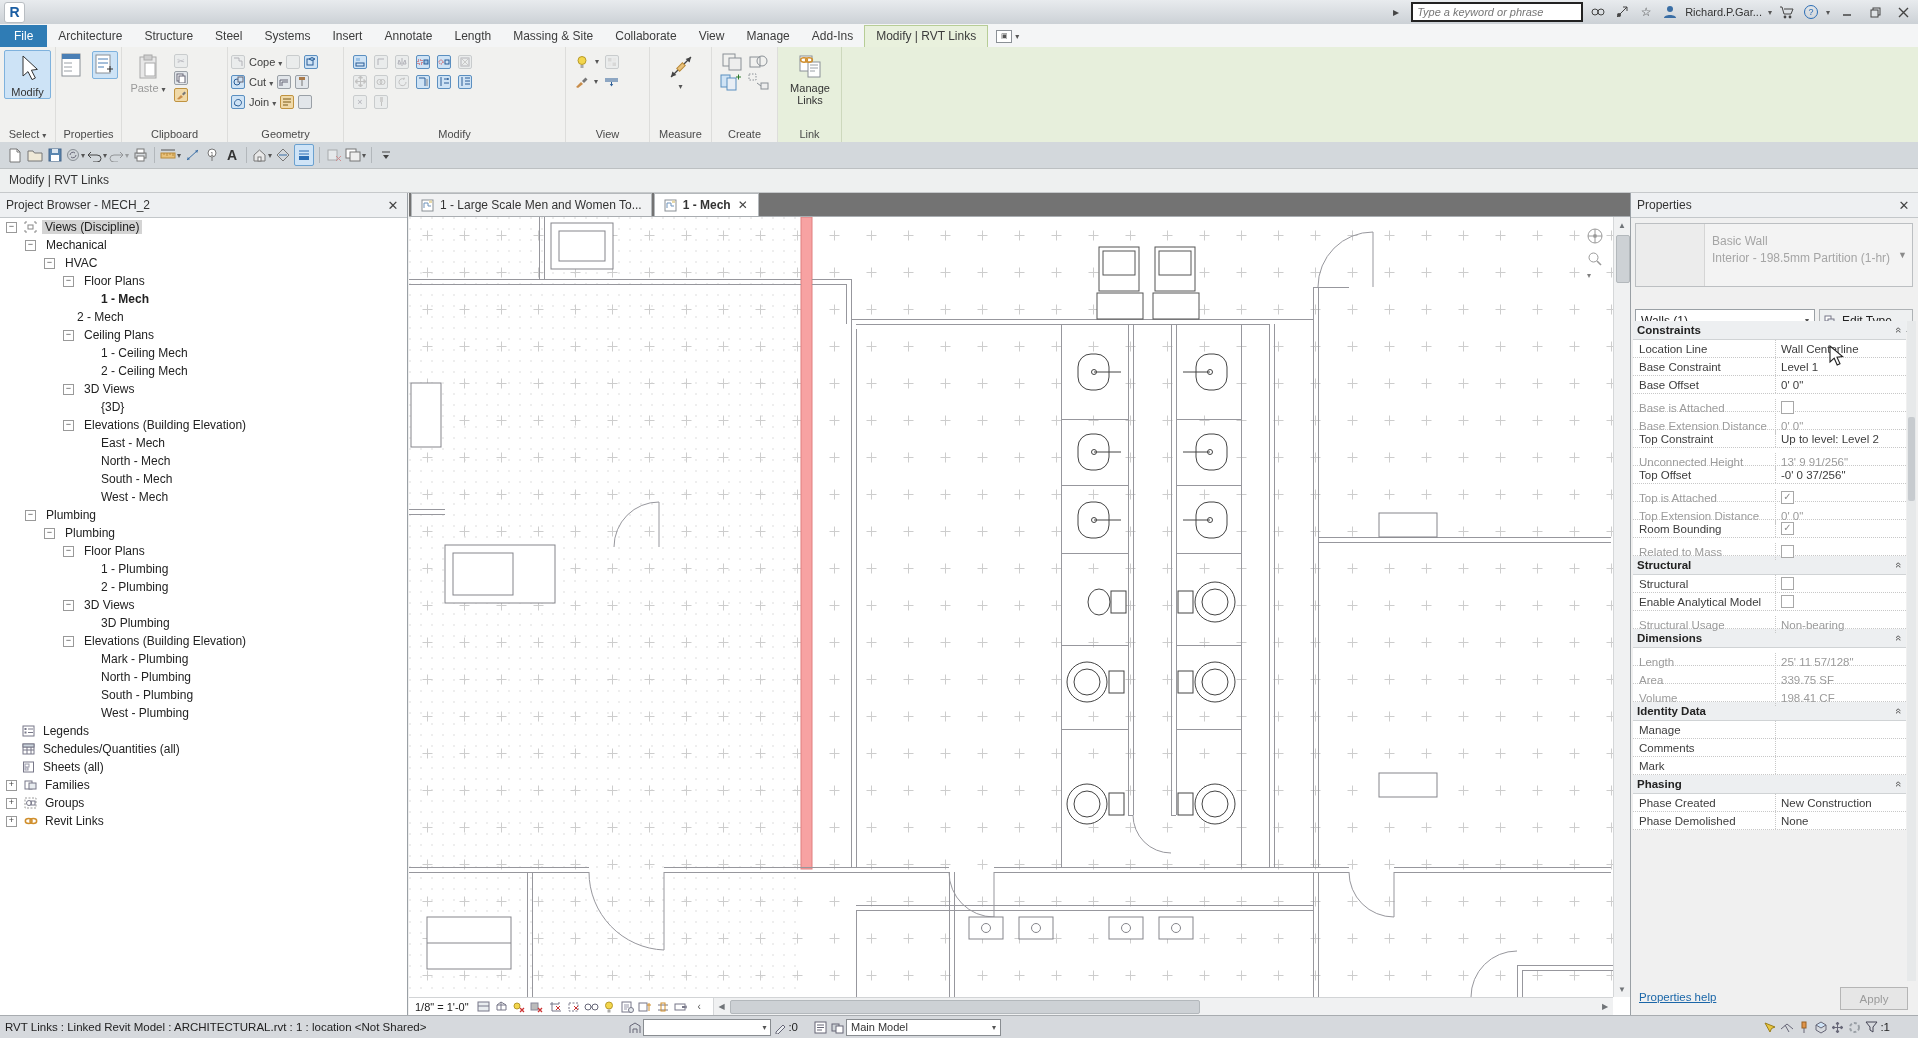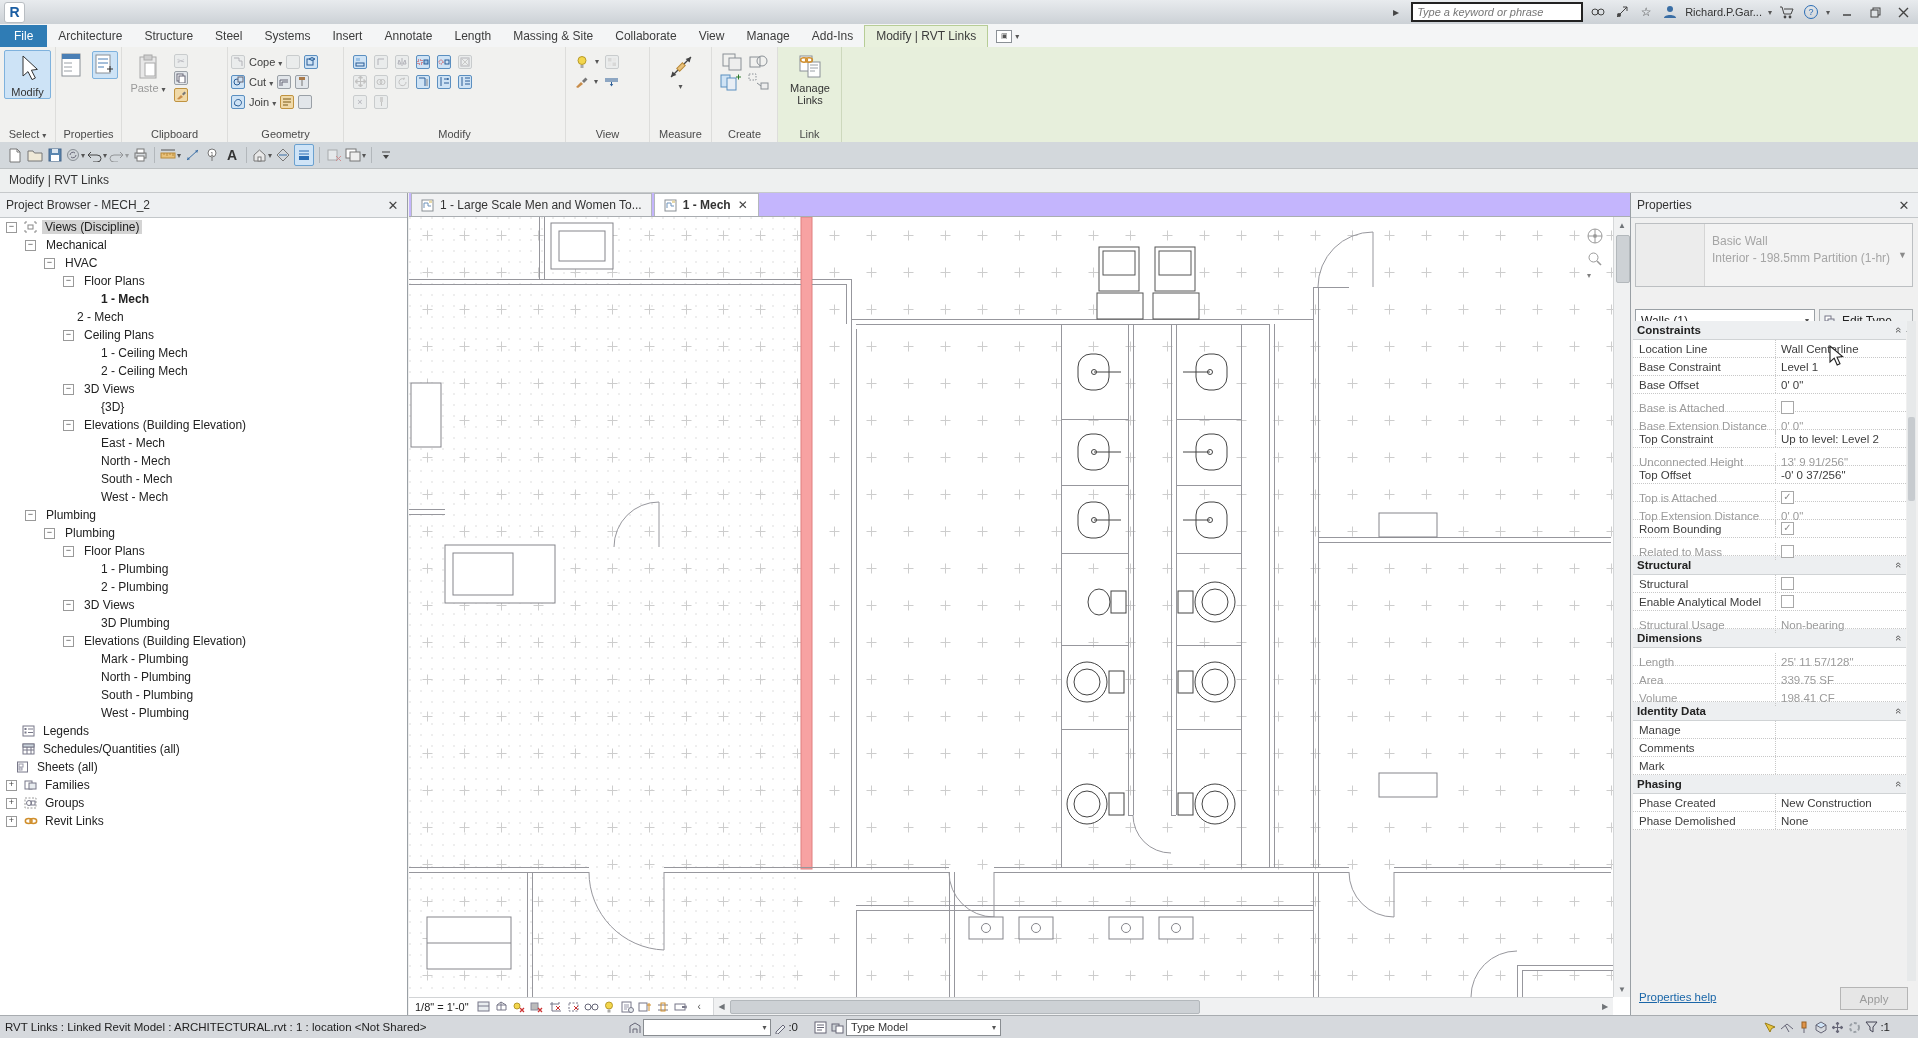--- a/index.html
+++ b/index.html
@@ -58,21 +58,21 @@
   #pbrowser{position:absolute;left:0;top:193px;width:408px;height:822px;background:#fff;border-right:1px solid #9aa0a5;box-sizing:border-box;}
   #tree{position:absolute;left:0;top:25px;right:0;bottom:0;overflow:hidden;}
   .titem{height:18px;display:flex;align-items:center;font-size:12px;white-space:nowrap;color:#222;}
   .exp{width:9px;height:9px;border:1px solid #999;background:#fff;font-size:9px;line-height:7px;text-align:center;color:#444;margin-right:7px;flex:none;}
   .exp.none{border:none;background:none;}
   .ticon{width:14px;height:12px;margin-right:4px;flex:none;display:flex;align-items:center;}
   .tlabel{padding:0 3px;}
   .titem.bold .tlabel{font-weight:bold;}
   .titem.selected .tlabel{background:#d4d4d4;}
   
-  #centerarea{position:absolute;left:409px;top:193px;width:1221px;height:822px;background:#c4b5fd;}
+  #centerarea{position:absolute;left:409px;top:193px;width:1221px;height:822px;background:#737373;}
   #viewtabs{position:absolute;left:0;top:0;right:0;height:24px;border-bottom:1px solid #a9adb1;display:flex;align-items:flex-end;padding-left:2px;box-sizing:border-box;}
   .vtab{display:inline-flex;height:22px;padding:0 9px;border:1px solid #b4b8bb;border-bottom:none;margin-right:2px;
     background:#f1f2f3;font-size:12px;align-items:center;gap:6px;color:#333;white-space:nowrap;}
   .vtab.active{background:#fff;font-weight:bold;}
   .vtab .closex{font-size:12px;width:12px;}
   #canvaswrap{position:absolute;left:0;top:24px;right:0;bottom:0;background:#fff;}
   #vscroll{position:absolute;right:0;top:0;width:17px;bottom:18px;background:#f0f1f2;border-left:1px solid #d5d7d9;box-sizing:border-box;}
   .scrollarrow{position:absolute;left:0;width:16px;height:16px;display:flex;align-items:center;justify-content:center;font-size:8px;color:#707478;}
   #vthumb{position:absolute;left:2px;top:18px;width:12px;height:46px;background:#cdd1d5;border:1px solid #b3b8bc;border-radius:2px;}
   #bottombar{position:absolute;left:0;bottom:0;right:17px;height:18px;background:#fff;border-top:1px solid #d2d4d6;display:flex;align-items:center;box-sizing:border-box;}
@@ -757,21 +757,21 @@
           <span class="exp none"></span>
           <span class="ticon">
             <svg width="13" height="12" viewBox="0 0 13 12">
               <rect x="1" y="1" width="11" height="10" fill="#fff" stroke="#778"></rect>
               <path d="M1 4h11M1 7h11M5 1v10M9 1v10" stroke="#778"></path>
               <rect x="1" y="1" width="11" height="3" fill="#cdd6de" stroke="#778"></rect>
             </svg>
           </span>
           <span class="tlabel">Schedules/Quantities (all)</span>
         </div>
-        <div class="titem" style="">
+        <div class="titem" style="padding-left: 6px;">
           <span class="exp none"></span>
           <span class="ticon">
             <svg width="13" height="12" viewBox="0 0 13 12">
               <rect x="1.5" y="1" width="10" height="10" fill="#fff" stroke="#778"></rect>
               <rect x="3" y="3" width="4" height="3" fill="none" stroke="#99a"></rect>
               <rect x="3" y="7" width="3" height="2" fill="none" stroke="#99a"></rect>
             </svg>
           </span>
           <span class="tlabel">Sheets (all)</span>
         </div>
@@ -1234,21 +1234,21 @@
           <path d="M3 4h7M3 6.5h7M3 9h5" stroke="#667"></path>
         </svg>
       </span>
     <span class="sbi">
         <svg width="13" height="13" viewBox="0 0 13 13">
           <rect x="1" y="3" width="7" height="7" fill="#cfd4d8" stroke="#667"></rect>
           <rect x="5" y="5" width="7" height="7" fill="#fff" stroke="#667"></rect>
         </svg>
       </span>
     <div class="sbcombo" style="width:155px;">
-        <span>Type Model</span>
+        <span>Main Model</span>
         <span class="dd">▾</span>
       </div>
     <div style="flex:1;"></div>
     <span class="sbi">
         <svg width="14" height="13" viewBox="0 0 14 13">
           <path d="M2 2l5 9 1.5-3.5L12 6z" fill="#e8c63e" stroke="#9a7d1a"></path>
         </svg>
       </span>
     <span class="sbi">
         <svg width="14" height="13" viewBox="0 0 14 13">

